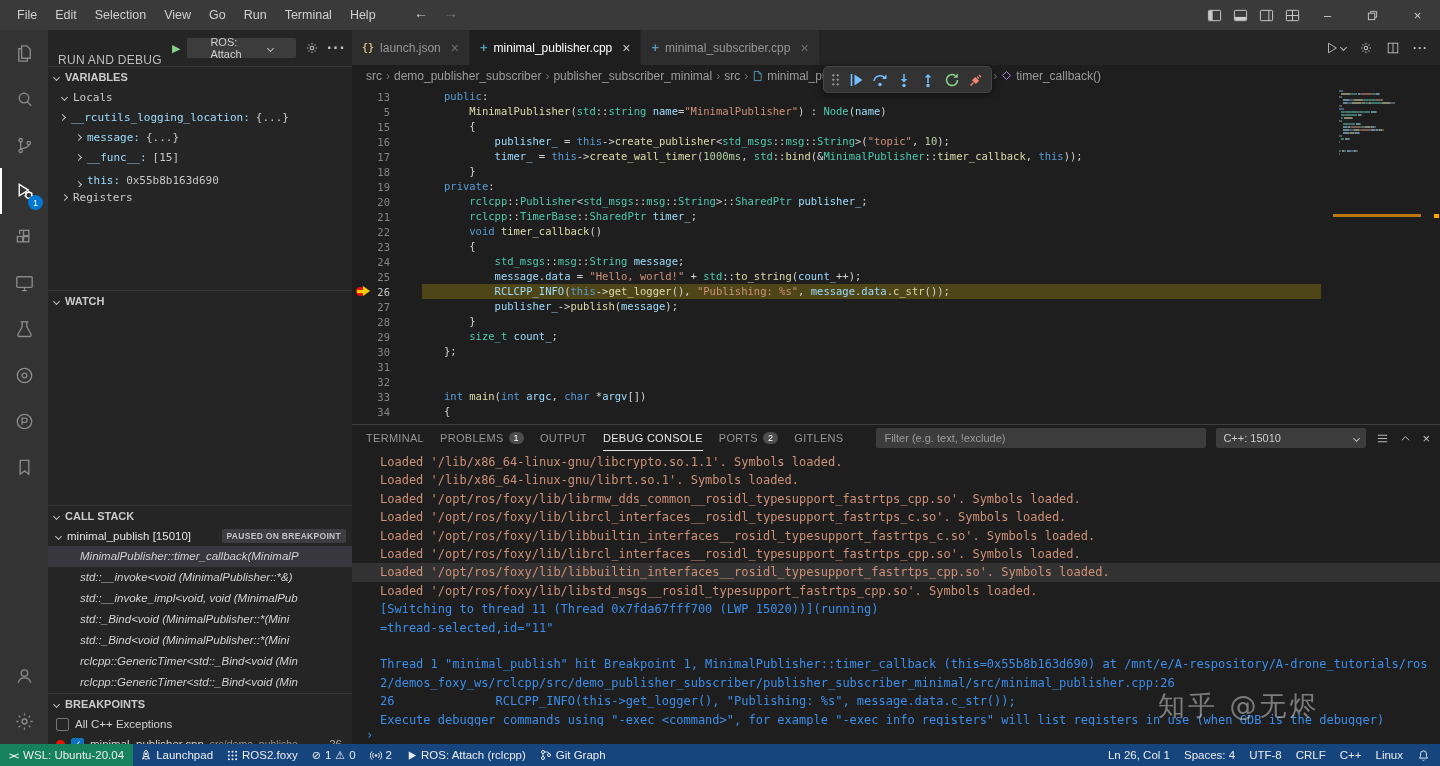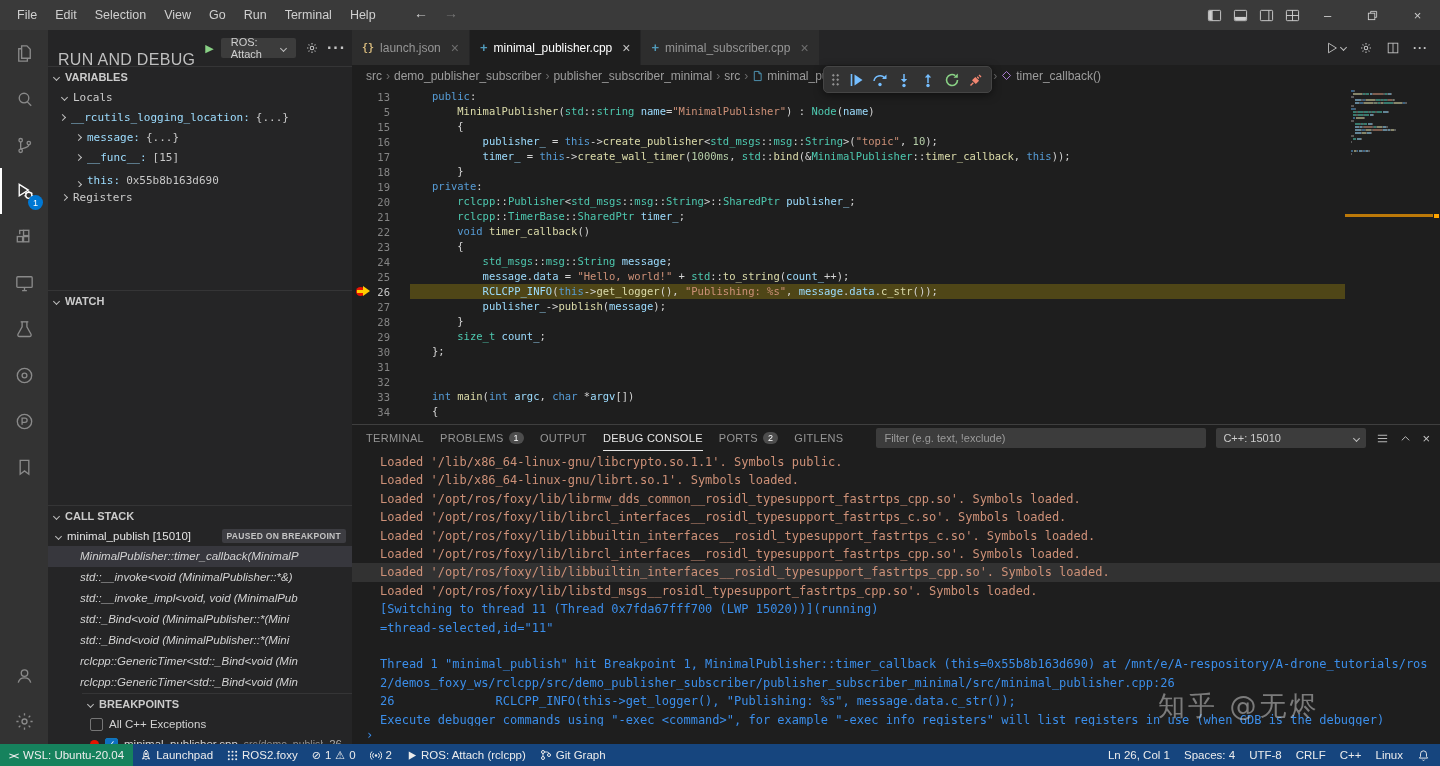--- a/index.html
+++ b/index.html
@@ -26,33 +26,33 @@
   .activitybar{width:48px;background:#333333;display:flex;flex-direction:column;}
   .act-group-bottom{margin-top:auto;}
   .act-icon{width:48px;height:46px;display:flex;align-items:center;justify-content:center;color:#8a8a8a;position:relative;}
   .act-icon.active{color:#ffffff;box-shadow:inset 2px 0 0 #ffffff;}
   .act-badge{position:absolute;right:5px;bottom:4px;min-width:15px;height:15px;border-radius:8px;background:var(--badge);color:#fff;
              font-size:9px;display:flex;align-items:center;justify-content:center;padding:0 3px;}
 
   
   .sidebar{width:304px;background:#252526;display:flex;flex-direction:column;overflow:hidden;flex:0 0 auto;}
   .sb-header{height:36px;display:flex;align-items:center;padding:0 6px 0 10px;flex:0 0 auto;}
-  .sb-title{font-size:16px;letter-spacing:.3px;color:#bfbfbf;white-space:nowrap;margin-top:24px;}
+  .sb-title{font-size:12px;letter-spacing:.3px;color:#bfbfbf;white-space:nowrap;margin-top:24px;}
   .sb-play{color:#89d185;font-size:11px;margin-left:10px;}
-  .cfg-select{height:20px;background:#3c3c3c;display:flex;align-items:center;margin-left:7px;padding:0 10px;font-size:11px;color:#d0d0d0;gap:12px;border-radius:2px;}
+  .cfg-select{height:20px;background:#3c3c3c;display:flex;align-items:center;margin-left:7px;padding:0 23px;font-size:11px;color:#d0d0d0;gap:12px;border-radius:2px;}
   .sb-gear{margin-left:9px;color:#c5c5c5;}
   .sb-more{margin-left:8px;color:#c5c5c5;font-weight:bold;letter-spacing:1px;}
 
   .chev{display:inline-block;width:5px;height:5px;border-right:1.2px solid #bdbdbd;border-bottom:1.2px solid #bdbdbd;flex:0 0 auto;}
   .chev.d{transform:rotate(45deg);}
   .chev.r{transform:rotate(-45deg);}
 
   .section{border-top:1px solid rgba(128,128,128,.18);overflow:hidden;}
   .section-header{height:20px;display:flex;align-items:center;font-weight:bold;font-size:11px;color:#cbcbcb;padding-left:6px;gap:6px;}
-  .sec-vars{height:224px;} .sec-watch{height:215px;} .sec-stack{height:188px;} .sec-bp{flex:1;margin-left:34px;}
+  .sec-vars{height:224px;} .sec-watch{height:215px;} .sec-stack{height:188px;} .sec-bp{flex:1;}
 
   .tree-row{height:20px;display:flex;align-items:center;font-family:"DejaVu Sans Mono",monospace;font-size:11px;color:#cccccc;white-space:nowrap;overflow:hidden;gap:6px;}
   .var-name{color:#9cdcfe;} .var-val{color:#c8c8c8;}
 
   .thread-row{height:20px;display:flex;align-items:center;padding-left:8px;color:#e3e3e3;font-size:11.5px;gap:6px;}
   .pause-badge{margin-left:auto;margin-right:6px;background:#3d3d42;color:#c4c4c4;font-size:8.5px;letter-spacing:.3px;padding:2px 5px;border-radius:2px;font-weight:bold;white-space:nowrap;}
   .frame-row{height:21px;line-height:21px;padding-left:32px;font-size:11.5px;color:#d2d2d2;white-space:nowrap;overflow:hidden;font-style:italic;}
   .frame-row.selected{background:#37373d;}
 
   .bp-row{height:20px;display:flex;align-items:center;padding-left:8px;gap:6px;font-size:11.5px;color:#d2d2d2;white-space:nowrap;overflow:hidden;}
@@ -71,21 +71,21 @@
   .tab.active .tab-close{color:#c5c5c5;}
   .ico-json{color:#d7ba7d;font-weight:bold;font-size:10px;font-family:"DejaVu Sans Mono",monospace;}
   .ico-cpp{color:#519aba;font-weight:bold;font-size:13px;}
   .tab-actions{margin-left:auto;display:flex;align-items:center;gap:13px;padding-right:12px;color:#c5c5c5;}
   .dots{font-weight:bold;letter-spacing:1px;font-size:12px;}
 
   .breadcrumbs{height:21px;display:flex;align-items:center;padding-left:14px;font-size:12px;color:#9d9d9d;gap:4px;white-space:nowrap;overflow:hidden;background:#1e1e1e;flex:0 0 auto;}
   .bc-sep{color:#6a6a6a;}
   .bc-ico-file{color:#519aba;} .bc-ico-method{color:#b180d7;}
 
-  .editor-wrap{flex:1;display:flex;background:#1e1e1e;overflow:hidden;position:relative;min-height:0;}
+  .editor-wrap{flex:1;display:flex;background:#1e1e1e;overflow:hidden;position:relative;min-height:0;gap:12px;}
   .gutter{width:58px;padding-top:3px;flex:0 0 auto;}
   .gutter-row{height:15px;display:flex;align-items:center;justify-content:flex-end;padding-right:20px;font-family:"DejaVu Sans Mono",monospace;font-size:10.5px;color:#858585;position:relative;}
   .gutter-row.active{color:#c6c6c6;}
   .bp-glyph{position:absolute;left:4px;top:2px;width:18px;height:11px;}
   .bp-glyph .dot{position:absolute;left:0;top:1px;width:9px;height:9px;background:#e51400;border-radius:50%;}
   .bp-glyph .bar{position:absolute;left:1px;top:4px;width:7px;height:3px;background:#ffcc00;}
   .bp-glyph .arrow{position:absolute;left:7px;top:0;width:0;height:0;border-left:7px solid #ffcc00;border-top:5.5px solid transparent;border-bottom:5.5px solid transparent;}
   .code{flex:1;padding-top:3px;font-family:"DejaVu Sans Mono",monospace;font-size:10.5px;line-height:15px;white-space:pre;color:#d4d4d4;min-width:0;overflow:hidden;}
   .code-line{height:15px;padding-left:22px;}
   .code-line.active{background:rgba(255,214,0,.22);}
@@ -711,21 +711,21 @@
             </span>
           <span class="panel-ico">
               <svg width="13" height="13" viewBox="0 0 14 14" fill="none" stroke="currentColor">
                 <path d="M3 9l4-4 4 4"></path>
               </svg>
             </span>
           <span class="panel-ico" style="font-size:13px;">×</span>
         </div>
       </div>
       <div class="console" id="console">
-          <div class="console-line ld">Loaded '/lib/x86_64-linux-gnu/libcrypto.so.1.1'. Symbols public.</div>
+          <div class="console-line ld">Loaded '/lib/x86_64-linux-gnu/libcrypto.so.1.1'. Symbols loaded.</div>
           <div class="console-line ld">Loaded '/lib/x86_64-linux-gnu/librt.so.1'. Symbols loaded.</div>
           <div class="console-line ld">Loaded '/opt/ros/foxy/lib/librmw_dds_common__rosidl_typesupport_fastrtps_cpp.so'. Symbols loaded.</div>
           <div class="console-line ld">Loaded '/opt/ros/foxy/lib/librcl_interfaces__rosidl_typesupport_fastrtps_c.so'. Symbols loaded.</div>
           <div class="console-line ld">Loaded '/opt/ros/foxy/lib/libbuiltin_interfaces__rosidl_typesupport_fastrtps_c.so'. Symbols loaded.</div>
           <div class="console-line ld">Loaded '/opt/ros/foxy/lib/librcl_interfaces__rosidl_typesupport_fastrtps_cpp.so'. Symbols loaded.</div>
           <div class="console-line ld hl">Loaded '/opt/ros/foxy/lib/libbuiltin_interfaces__rosidl_typesupport_fastrtps_cpp.so'. Symbols loaded.</div>
           <div class="console-line ld">Loaded '/opt/ros/foxy/lib/libstd_msgs__rosidl_typesupport_fastrtps_cpp.so'. Symbols loaded.</div>
           <div class="console-line bl">[Switching to thread 11 (Thread 0x7fda67fff700 (LWP 15020))](running)</div>
           <div class="console-line bl">=thread-selected,id="11"</div>
           <div class="console-line bl">&nbsp;</div>

